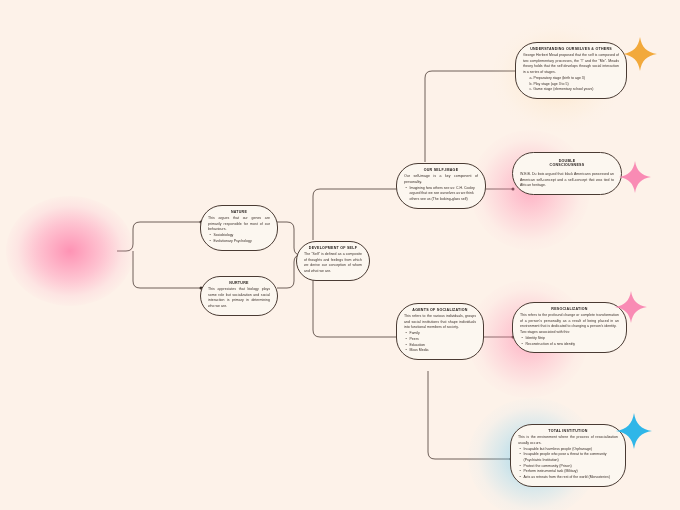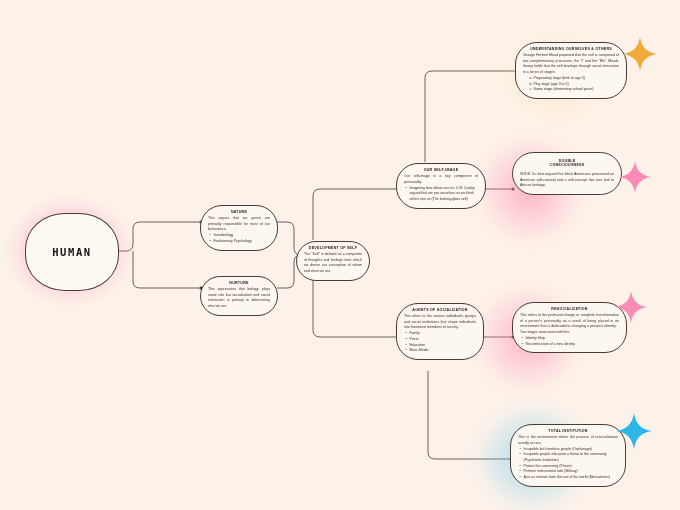--- a/index.html
+++ b/index.html
@@ -185,23 +185,20 @@
       <circle cx="305" cy="255" r="1.5"></circle>
       <circle cx="399" cy="189" r="1.5"></circle>
       <circle cx="399" cy="337" r="1.5"></circle>
       <circle cx="517" cy="71" r="1.5"></circle>
       <circle cx="513" cy="189" r="1.5"></circle>
       <circle cx="513" cy="337" r="1.5"></circle>
       <circle cx="511" cy="459" r="1.5"></circle>
     </g>
   </svg>
 
-  <div id="human-node">
-    <span id="human-label">HUMAN</span>
-  </div>
 
   <div class="node" style="left:200px; top:205px; width:78px;">
     <div class="title">NATURE</div>
     <div class="body">This argues that our genes are primarily responsible for most of our behaviours.</div>
     <ul>
       <li>Sociobiology</li>
       <li>Evolutionary Psychology</li>
     </ul>
   </div>
 

